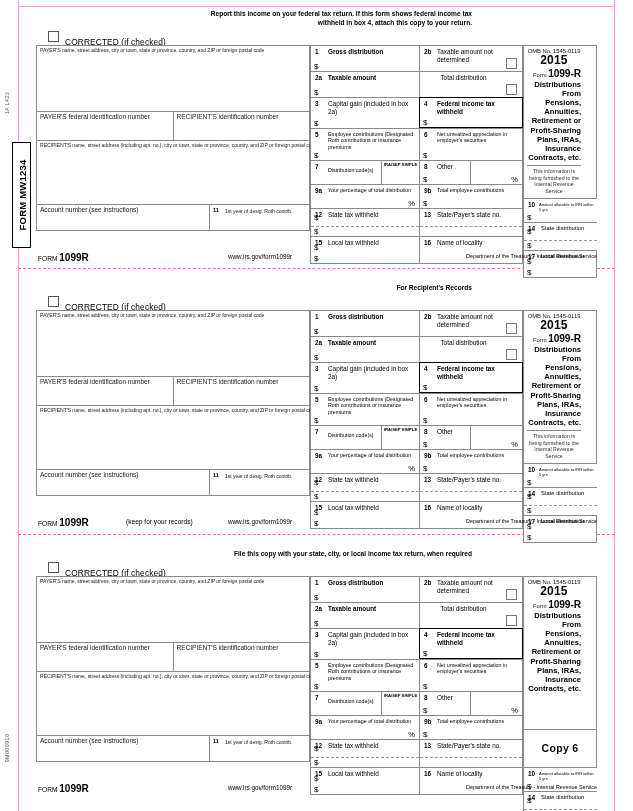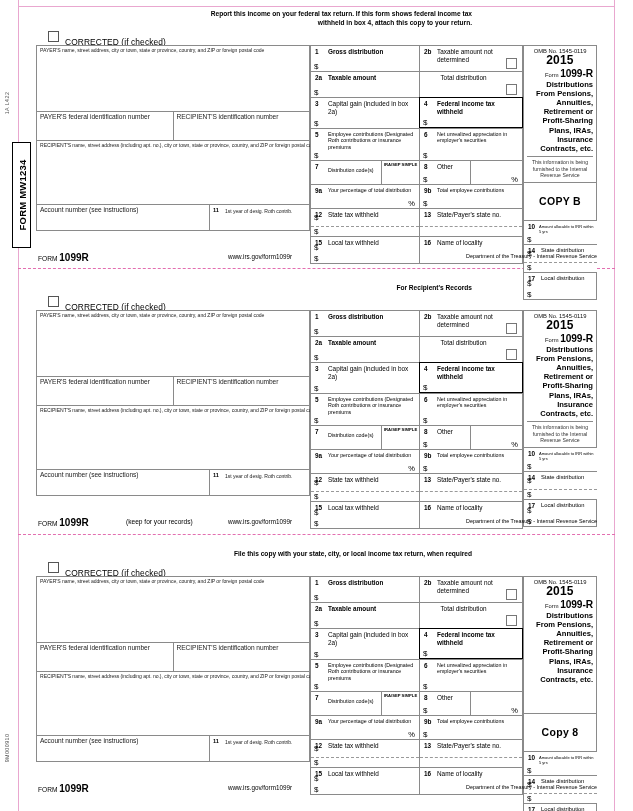--- a/index.html
+++ b/index.html
@@ -240,21 +240,21 @@
     position: absolute;
     right: 0; top: 0; bottom: 0;
     width: 52px;
     border-left: 1px solid #8a8a8a;
   }
 
   
   .omb {
     border: 1px solid #8a8a8a;
     border-bottom: none;
-    padding: 2px 3px 3px 3px;
+    padding: 2px 15px 3px 3px;
     text-align: center;
   }
   .omb-no { font-size: 5.8px; color: #111; }
   .omb-year { font-size: 12px; font-weight: bold; color: #000; letter-spacing: .2px; margin-top: -1px; }
   .omb-form {
     font-size: 5.8px; color: #111; margin-top: 1px; text-align: right;
   }
   .omb-form b { font-size: 10.2px; color: #000; letter-spacing: -.1px; }
   .omb-desc {
     font-size: 7.6px;
@@ -489,21 +489,20 @@
           <div class="omb-no">OMB No. 1545-0119</div>
           <div class="omb-year">2015</div>
           <div class="omb-form">
             <span>Form</span>
             <b>1099-R</b>
           </div>
           <div class="omb-desc">Distributions From Pensions, Annuities, Retirement or Profit-Sharing Plans, IRAs, Insurance Contracts, etc.</div>
           <div class="omb-note">This information is being furnished to the Internal Revenue Service</div>
         </div>
 
-        <div class="copylabel">COPY B</div>
 
         <div class="bx" style="width:74px;height:24px;border-left:1px solid #8a8a8a;">
           <div class="n">10</div>
           <div class="t" style="left:15px;font-size:4px;top:3px;">Amount allocable to IRR within 5 yrs</div>
           <div class="dollar">$</div>
         </div>
 
         <div class="bx" style="width:74px;height:28px;border-left:1px solid #8a8a8a;">
           <div class="n">14</div>
           <div class="t" style="font-size:5.8px;">State distribution</div>
@@ -890,21 +889,21 @@
           <div class="omb-no">OMB No. 1545-0119</div>
           <div class="omb-year">2015</div>
           <div class="omb-form">
             <span>Form</span>
             <b>1099-R</b>
           </div>
           <div class="omb-desc">Distributions From Pensions, Annuities, Retirement or Profit-Sharing Plans, IRAs, Insurance Contracts, etc.</div>
           <div class="omb-note" style="visibility: hidden;">This information is being furnished to the Internal Revenue Service</div>
         </div>
 
-        <div class="copylabel">Copy 8</div>
+        <div class="copylabel">Copy 6</div>
 
         <div class="bx" style="width:74px;height:24px;border-left:1px solid #8a8a8a;">
           <div class="n">10</div>
           <div class="t" style="left:15px;font-size:4px;top:3px;">Amount allocable to IRR within 5 yrs</div>
           <div class="dollar">$</div>
         </div>
 
         <div class="bx" style="width:74px;height:28px;border-left:1px solid #8a8a8a;">
           <div class="n">14</div>
           <div class="t" style="font-size:5.8px;">State distribution</div>

